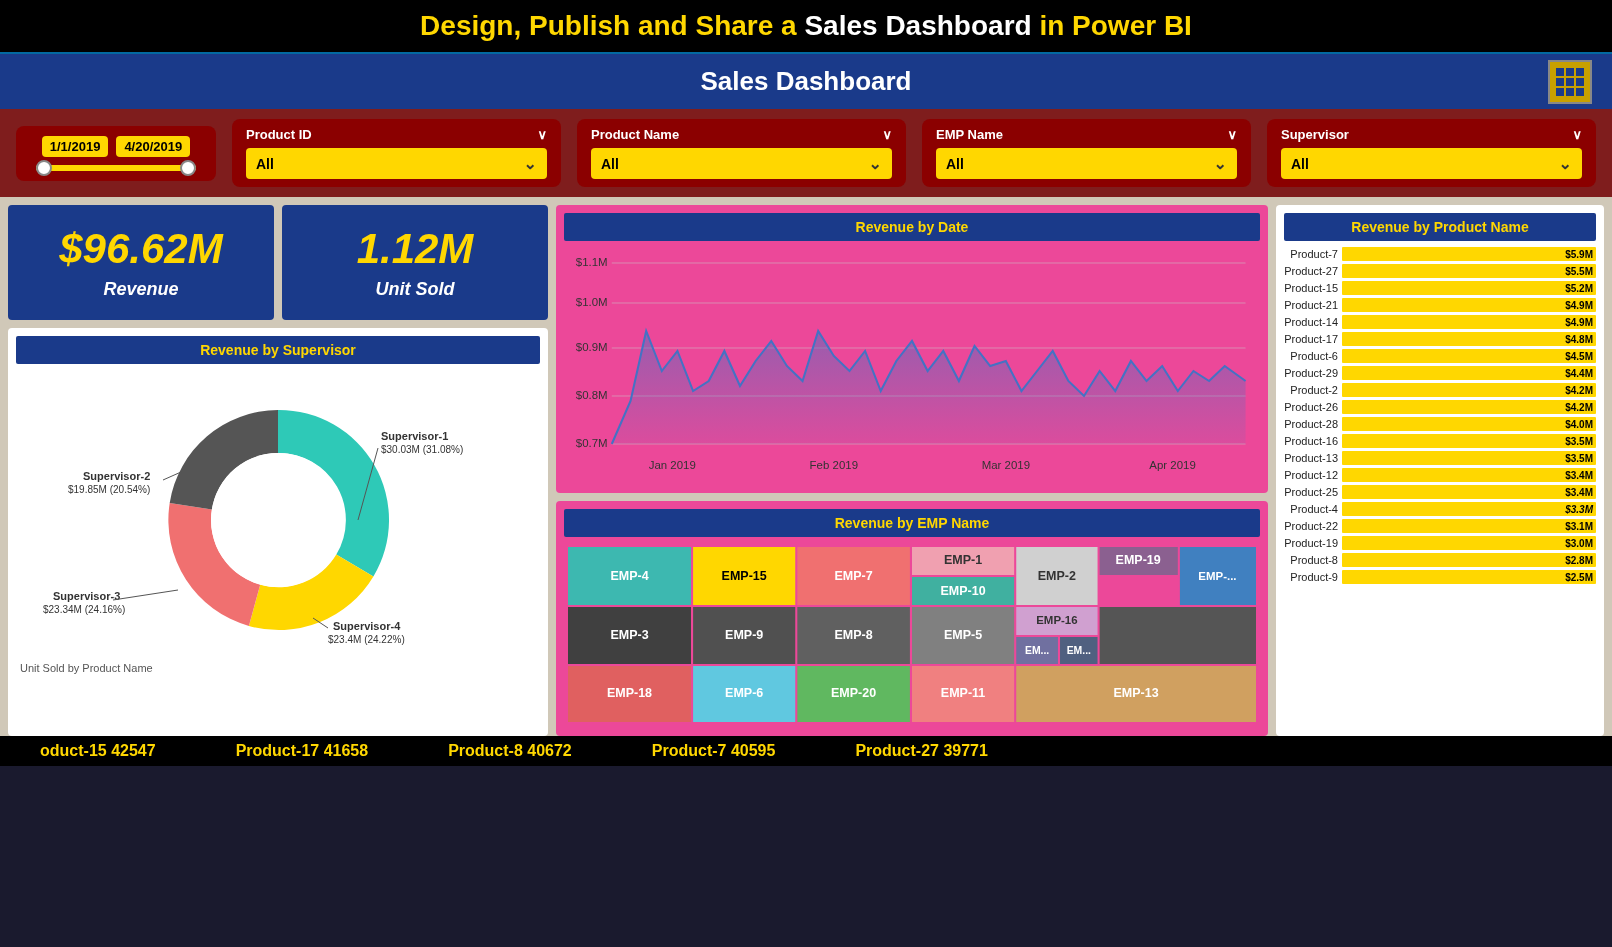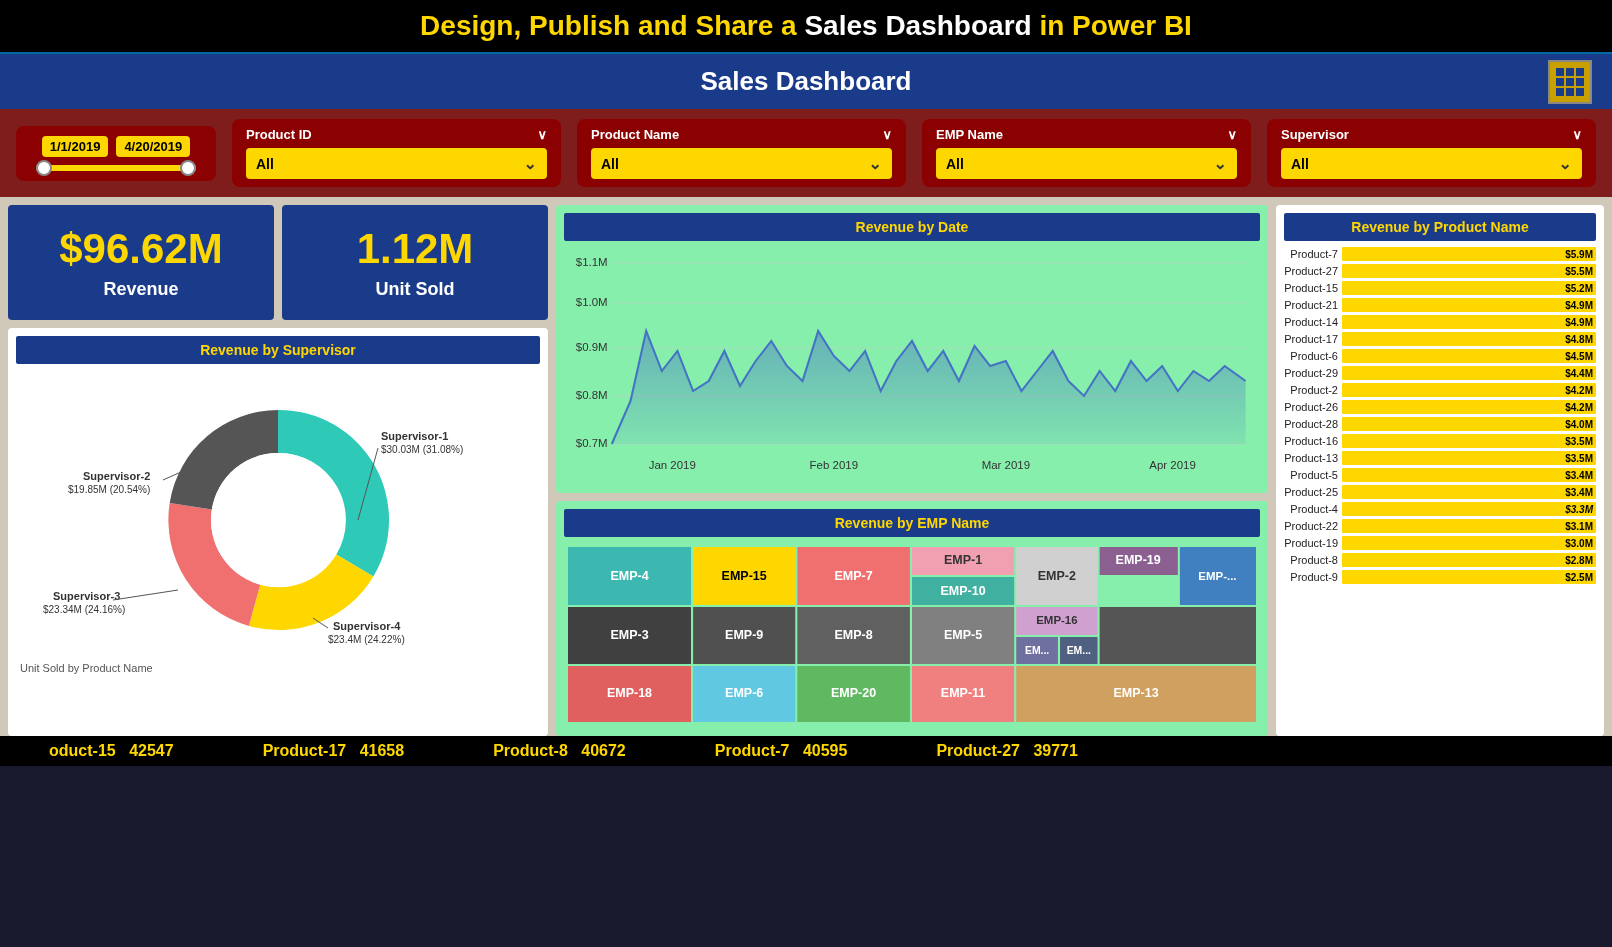--- a/index.html
+++ b/index.html
@@ -166,20 +166,21 @@
       display: flex;
       gap: 8px;
     }
 
     .kpi-card {
       background: #1a3a8a;
       border-radius: 4px;
       padding: 20px 24px;
       flex: 1;
       text-align: center;
+      font-style: italic;
     }
     .kpi-value {
       color: #FFD700;
       font-size: 42px;
       font-weight: 900;
     }
     .kpi-label {
       color: #fff;
       font-size: 18px;
       font-weight: 600;
@@ -207,21 +208,21 @@
     
     .mid-col {
       flex: 1;
       display: flex;
       flex-direction: column;
       gap: 8px;
       margin: 0 8px;
     }
 
     .chart-card {
-      background: #86efac;
+      background: #ec4899;
       border-radius: 4px;
       padding: 8px;
     }
     .chart-title {
       background: #1a3a8a;
       color: #FFD700;
       font-weight: 700;
       font-size: 14px;
       text-align: center;
       padding: 6px;
@@ -283,21 +284,21 @@
       padding: 6px 0;
       overflow: hidden;
     }
     .ticker-item {
       color: #fff;
       font-size: 16px;
       font-weight: 700;
       padding: 0 40px;
       white-space: nowrap;
     }
-    .ticker-item span { color: #FFD700; margin-left: 9px; }
+    .ticker-item span { color: #FFD700; }
 
     .bottom-label {
       font-size: 11px;
       color: #555;
       padding: 2px 4px;
     }
 
     .supervisor-chart-wrap {
       display: flex;
       align-items: center;
@@ -623,21 +624,21 @@
             <span class="bar-value">$3.5M</span>
           </div>
         </div>
         <div class="bar-item">
           <span class="bar-label">Product-13</span>
           <div class="bar-track" style="width: 106.2px;">
             <span class="bar-value">$3.5M</span>
           </div>
         </div>
         <div class="bar-item">
-          <span class="bar-label">Product-5</span>
+          <span class="bar-label">Product-12</span>
           <div class="bar-track" style="width: 104.4px;">
             <span class="bar-value">$3.4M</span>
           </div>
         </div>
         <div class="bar-item">
           <span class="bar-label">Product-25</span>
           <div class="bar-track" style="width: 104.4px;">
             <span class="bar-value">$3.4M</span>
           </div>
         </div>

